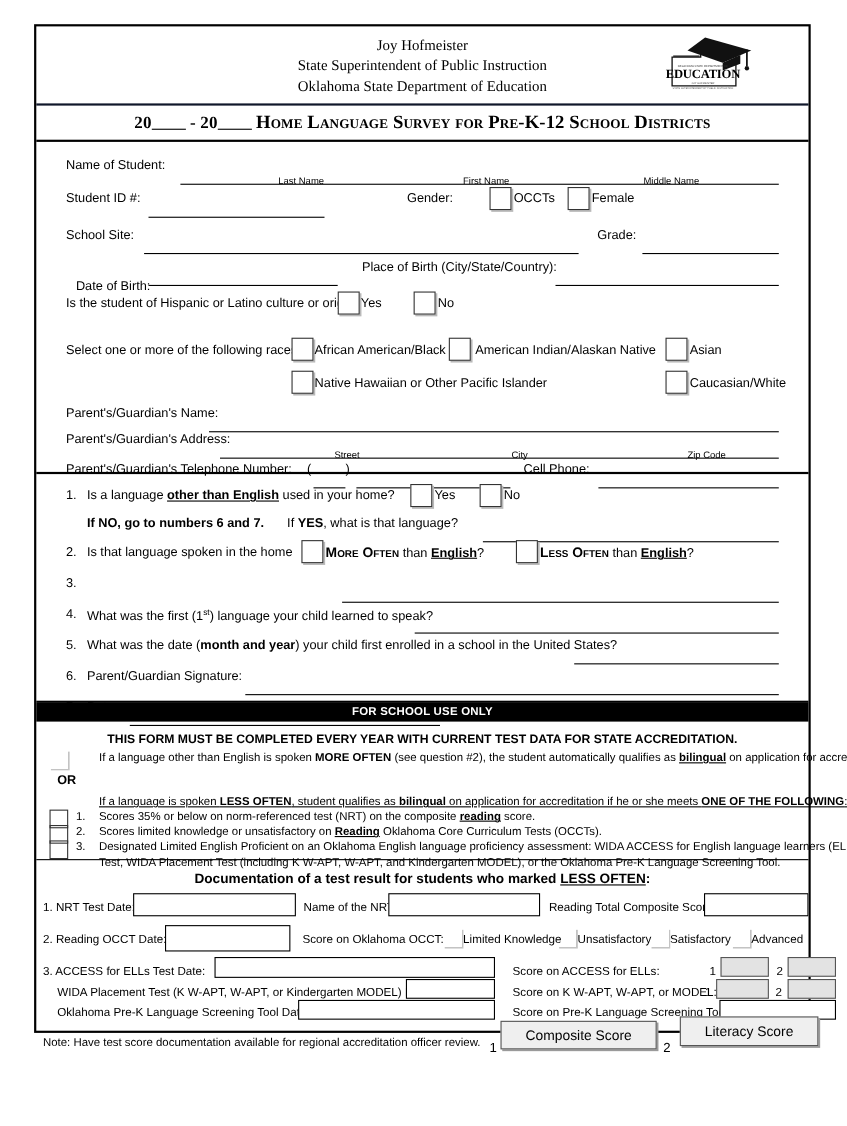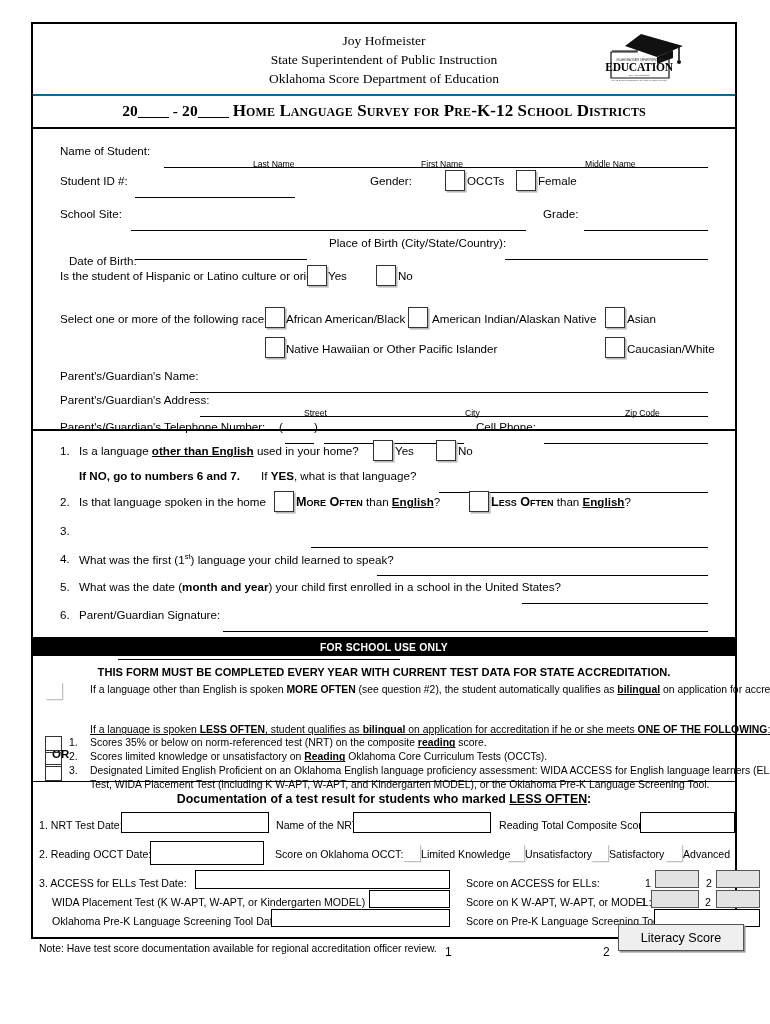--- a/index.html
+++ b/index.html
@@ -1,20 +1,20 @@
 <!DOCTYPE html>
 <html><head>
 <meta charset="utf-8">
 <style>
   html,body{margin:0;padding:0;background:#ffffff;}
   body{width:770px;height:1024px;position:relative;font-family:"Liberation Sans",sans-serif;color:#000;}
   .page{position:absolute;left:31px;top:22px;width:706px;border:2px solid #000;box-sizing:border-box;background:#fff;}
 
   
-  .hdr{position:relative;padding:7px 0 6px 0;border-bottom:2px solid #0369a1;}
+  .hdr{position:relative;padding:7px 0 6px 0;border-bottom:2px solid #0f172a;}
   .hdr-lines{text-align:center;font-family:"Liberation Serif",serif;font-size:13.5px;line-height:1.42;}
   .logo{position:absolute;right:48px;top:6px;width:96px;height:56px;}
 
   .title-bar{border-bottom:2px solid #000;padding:5px 0 6px 0;text-align:center;}
   .title-txt{font-family:"Liberation Serif",serif;font-weight:bold;font-size:15.5px;letter-spacing:.1px;white-space:nowrap;}
   .sc{font-variant:small-caps;}
   .yr-u{display:inline-block;border-bottom:1.6px solid #000;width:31px;height:13px;vertical-align:-2px;}
   .lbl{font-size:11.6px;white-space:nowrap;}
   .tiny{font-size:8.6px;}
   .ul{display:inline-block;border-bottom:1px solid #000;height:12px;vertical-align:-1px;}
@@ -48,21 +48,21 @@
 </style>
 </head>
 <body>
 
 <div class="page">
 
   <div class="hdr">
     <div class="hdr-lines">
       <div>Joy Hofmeister</div>
       <div>State Superintendent of Public Instruction</div>
-      <div>Oklahoma Score Department of Education</div>
+      <div>Oklahoma State Department of Education</div>
     </div>
     <div class="logo">
       <svg viewBox="0 0 96 56" width="96" height="56">
 
         <path d="M20 22 L20 48 L78 48 L78 18 L46 18 L46 22 Z" fill="#ffffff" stroke="#111" stroke-width="1.2"></path>
         <path d="M21 21 L45 21" stroke="#111" stroke-width="1.1" fill="none"></path>
 
         <path d="M50 4 L92 16 L66 27 L34 16 Z" fill="#111"></path>
         <path d="M66 27 L66 34 L82 28 L82 20 Z" fill="#111"></path>
 
@@ -191,21 +191,21 @@
   </div>
 
   <div class="schoolbar">FOR SCHOOL USE ONLY</div>
 
   <div id="blk-school">
     <span class="abs lbl bold" style="left:0;top:10px;width:100%;text-align:center;font-size:11.1px;">THIS FORM MUST BE COMPLETED EVERY YEAR WITH CURRENT TEST DATA FOR STATE ACCREDITATION.</span>
 
     <span class="abs cb-s" style="left:12px;top:26px;"></span>
     <span class="abs lbl" style="left:57px;top:28px;font-size:10.4px;"><span>If a language other than English is spoken </span><b>MORE OFTEN</b><span> (see question #2), the student automatically qualifies as </span><b class="u">bilingual</b><span> on application for accreditation.</span></span>
 
-    <span class="abs lbl bold" style="left:19px;top:48px;font-size:11.5px;margin-top:44px;">OR</span>
+    <span class="abs lbl bold" style="left:19px;top:48px;font-size:11.5px;">OR</span>
 
     <span class="abs lbl u" style="left:57px;top:68px;font-size:10.4px;"><span>If a language is spoken </span><b>LESS OFTEN</b><span>, student qualifies as </span><b>bilingual</b><span> on application for accreditation if he or she meets </span><b>ONE OF THE FOLLOWING</b><span>:</span></span>
 
     <span class="abs cb-p" style="left:12px;top:80px;"></span>
     <span class="abs lbl" style="left:36px;top:81px;font-size:10.4px;">1.</span>
     <span class="abs lbl" style="left:57px;top:81px;font-size:10.4px;"><span>Scores 35% or below on norm-referenced test (NRT) on the composite </span><b class="u">reading</b><span> score.</span></span>
 
     <span class="abs cb-p" style="left:12px;top:94px;"></span>
     <span class="abs lbl" style="left:36px;top:95px;font-size:10.4px;">2.</span>
     <span class="abs lbl" style="left:57px;top:95px;font-size:10.4px;"><span>Scores limited knowledge or unsatisfactory on </span><b class="u">Reading</b><span> Oklahoma Core Curriculum Tests (OCCTs).</span></span>
@@ -255,17 +255,18 @@
     <span class="abs lbl" style="left:672px;top:114px;font-size:10.6px;">2</span>
     <span class="gbox" style="left:683px;top:108px;width:44px;height:18px;"></span>
 
     <span class="abs lbl" style="left:19px;top:133px;font-size:10.6px;">Oklahoma Pre-K Language Screening Tool Date:</span>
     <span class="fbox" style="left:238px;top:127px;width:179px;height:18px;"></span>
     <span class="abs lbl" style="left:433px;top:133px;font-size:10.6px;">Score on Pre-K Language Screening Tool:</span>
     <span class="fbox" style="left:621px;top:127px;width:106px;height:18px;"></span>
 
     <span class="abs lbl" style="left:6px;top:161px;font-size:10.4px;">Note: Have test score documentation available for regional accreditation officer review.</span>
     <span class="abs lbl" style="left:412px;top:163px;font-size:12px;">1</span>
+    <span class="btnbox" style="left:422px;top:146px;width:142px;height:26px;">Composite Score</span>
     <span class="abs lbl" style="left:570px;top:163px;font-size:12px;">2</span>
     <span class="btnbox" style="left:585px;top:142px;width:126px;height:27px;">Literacy Score</span>
   </div>
 
 </div>
 
 </body></html>

